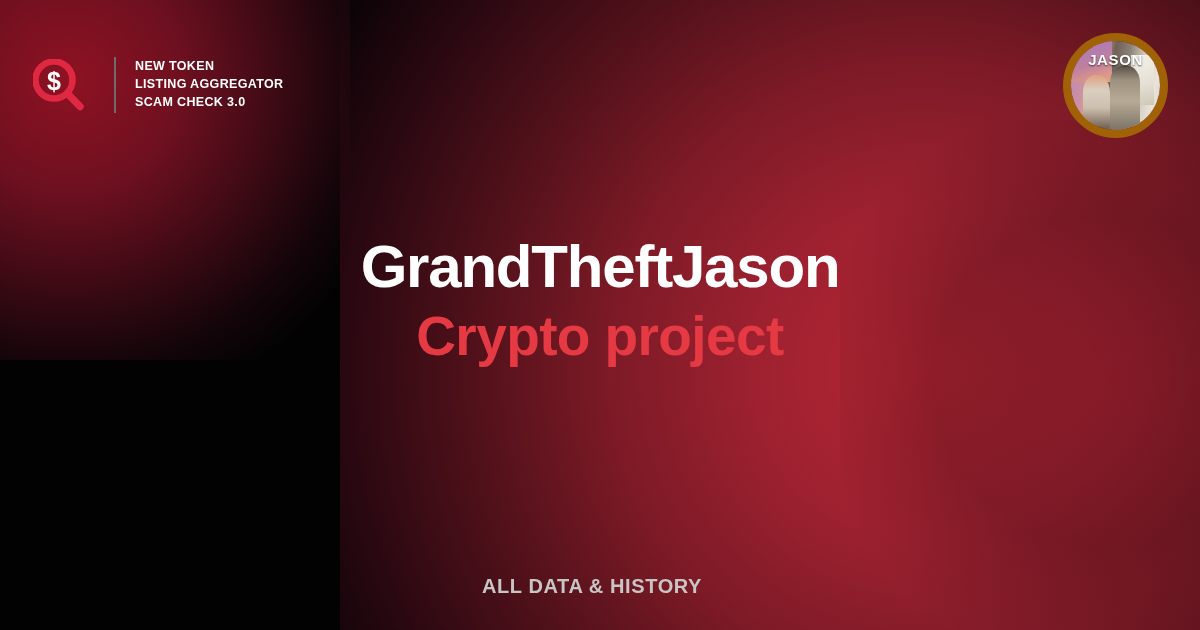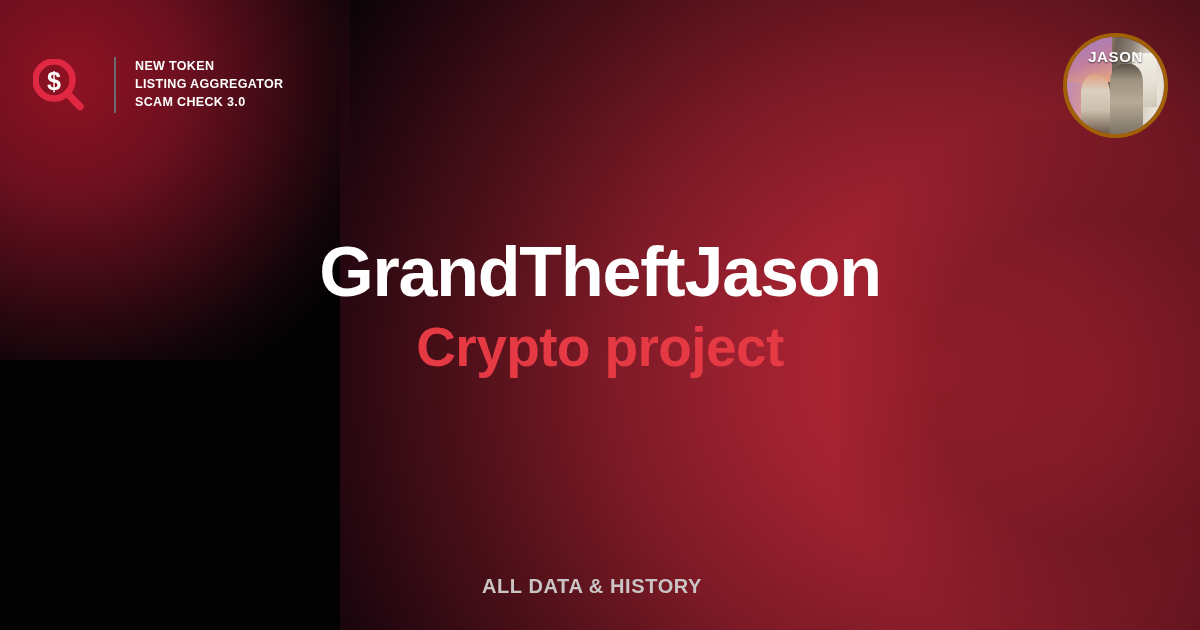--- a/index.html
+++ b/index.html
@@ -118,21 +118,21 @@
 
   
   .avatar {
     position: absolute;
     right: 32px;
     top: 33px;
     width: 105px;
     height: 105px;
     border-radius: 50%;
     overflow: hidden;
-    border: 4px solid #a16207;
+    border: 8px solid #a16207;
     box-sizing: border-box;
     z-index: 6;
   }
   .avatar-art {
     position: absolute;
     inset: 0;
     background:
       linear-gradient(100deg,
         #b98bbf 0%,
         #c98fa6 16%,
@@ -195,21 +195,21 @@
   .center {
     position: absolute;
     left: 0;
     right: 0;
     top: 236px;
     text-align: center;
     z-index: 5;
   }
   .title {
     color: #ffffff;
-    font-size: 70px;
+    font-size: 60px;
     font-weight: bold;
     line-height: 1.04;
     letter-spacing: -1.2px;
     margin: 0;
     padding: 0 40px;
     white-space: nowrap;
     overflow: hidden;
     text-overflow: ellipsis;
   }
   .subtitle {

